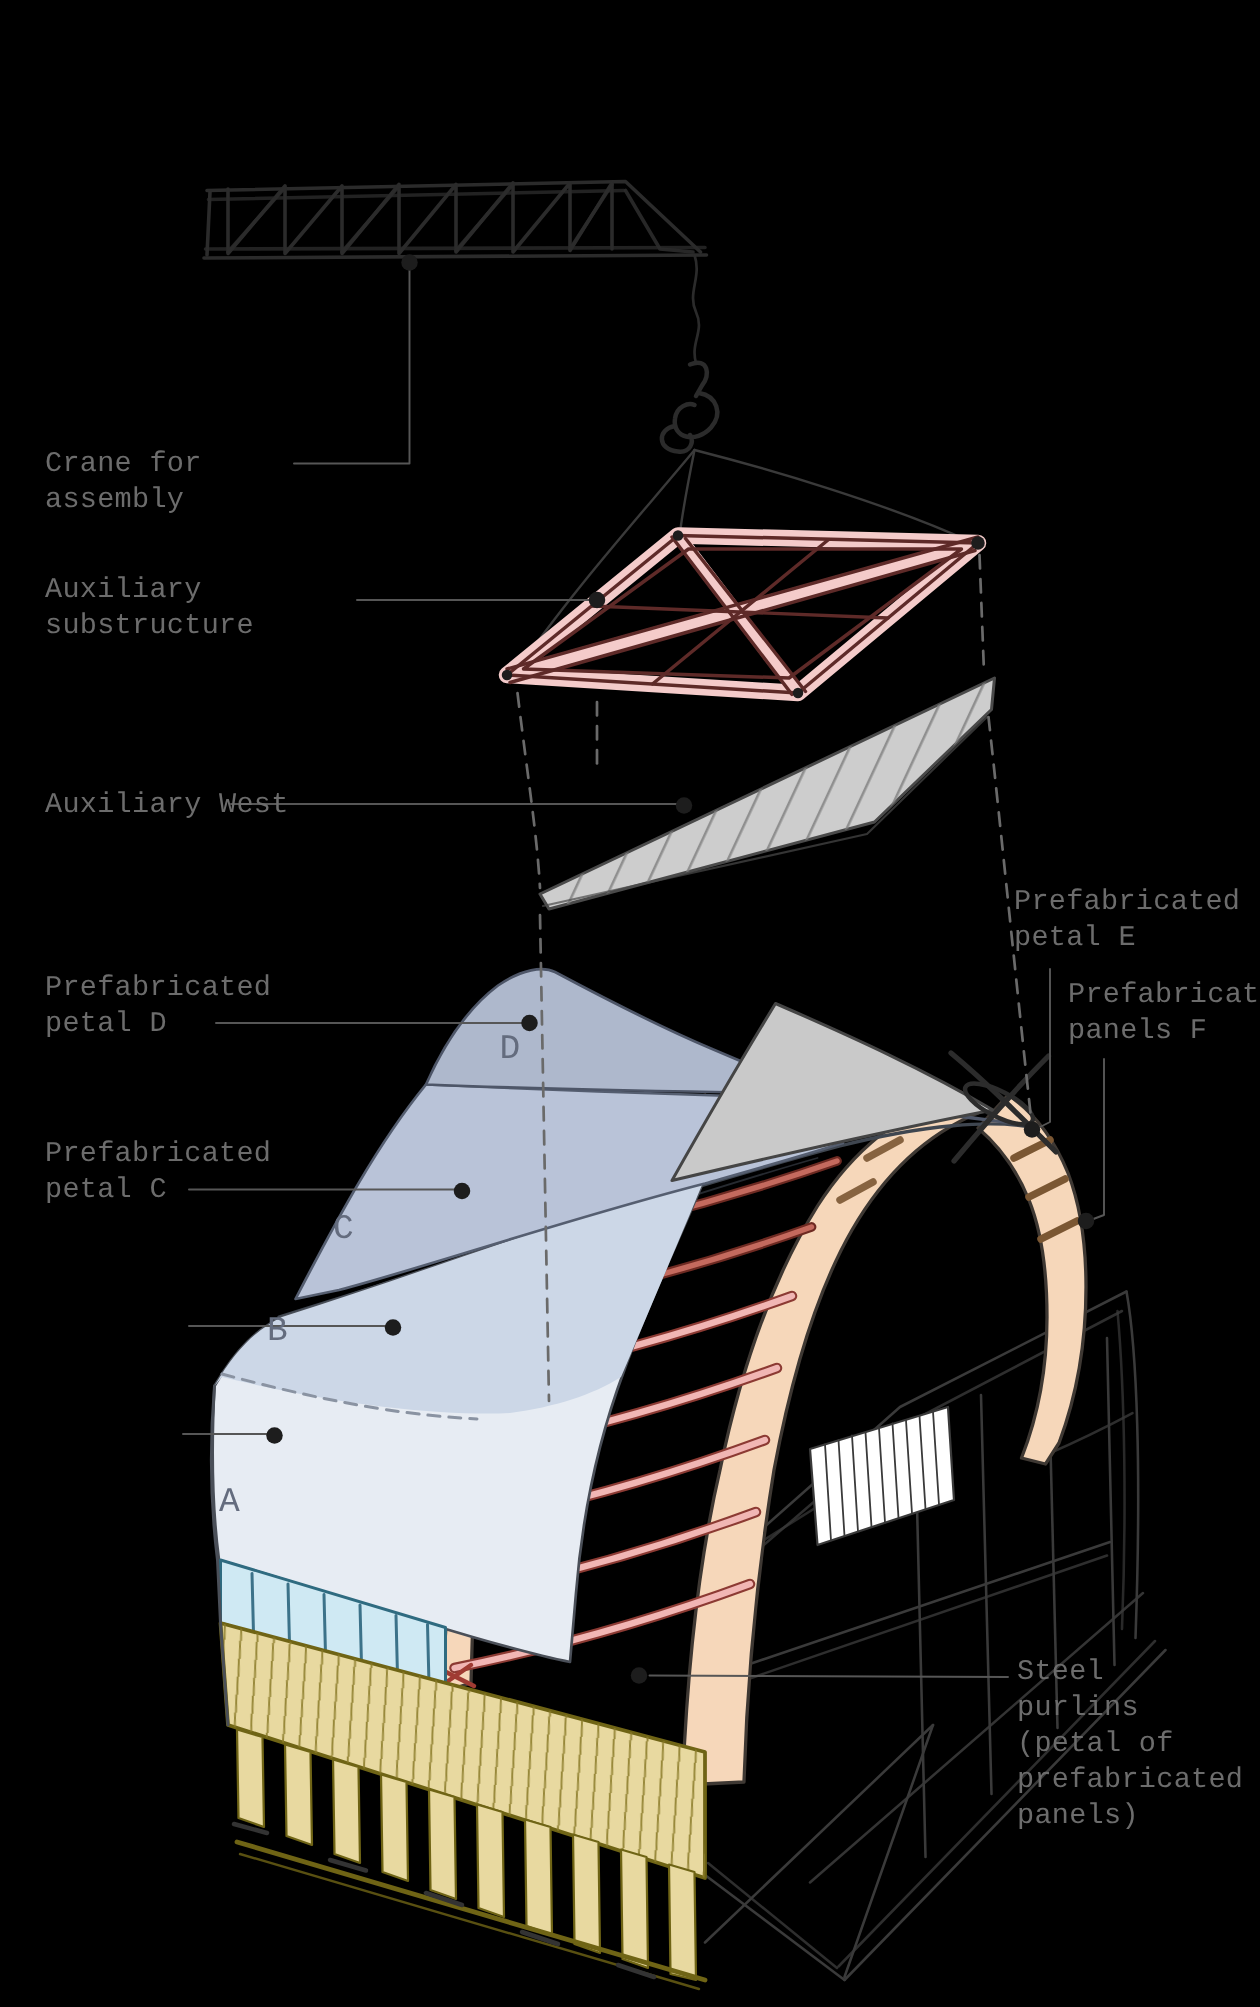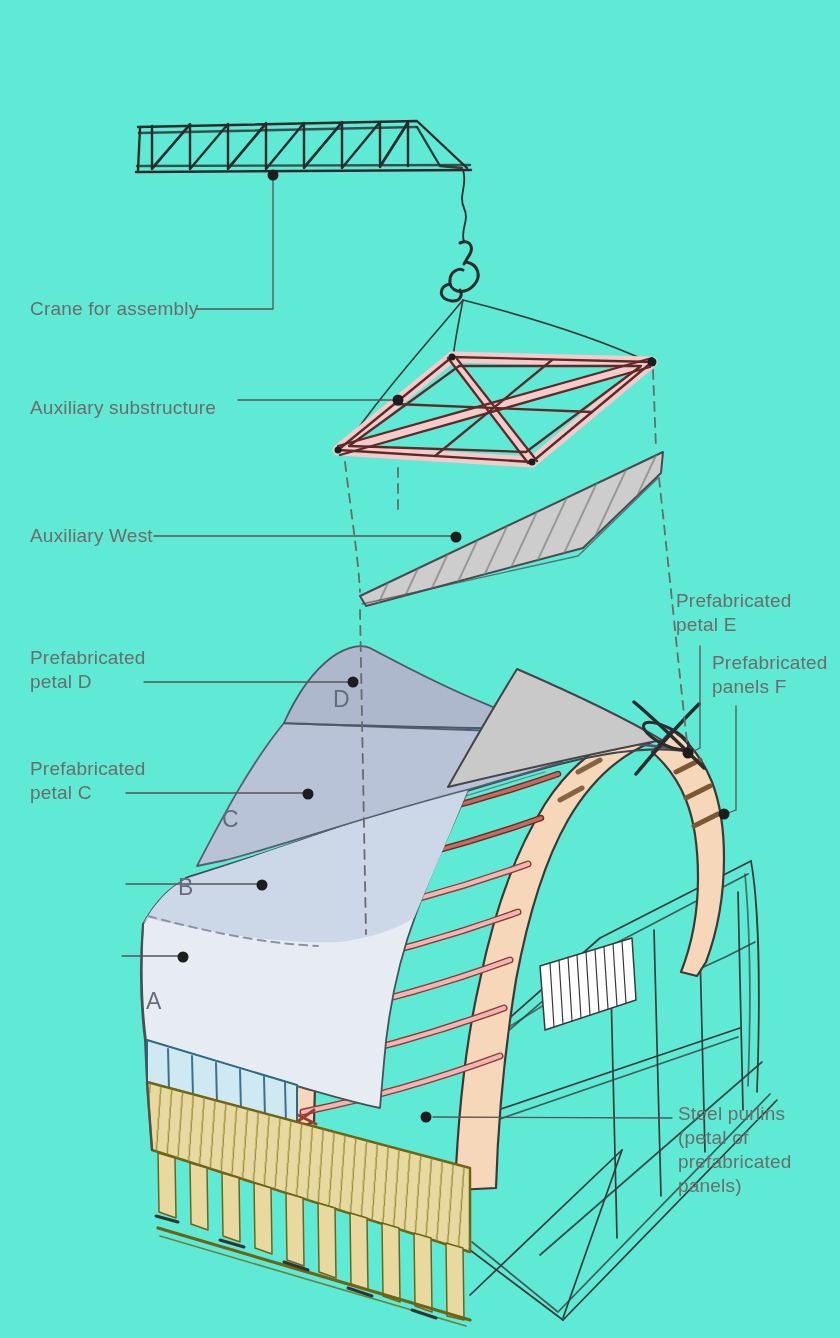--- a/index.html
+++ b/index.html
@@ -1,17 +1,17 @@
 <!DOCTYPE html>
 <html style="--label-gray: #6c6c6c; --substructure-pink: #f4cbca; --frame-outline: #5e2a28; --petal-peach: #f6d7ba; --purlin-pink: #f1b6b4; --purlin-red: #8c3a33; --petal-d: #aeb8cc; --petal-c: #b9c3d8; --petal-b: #ccd7e7; --petal-a: #e7ecf3; --skylight-gray: #cdcdcd; --triangle-gray: #c9c9c9; --cladding-tan: #e8d9a0; --cladding-olive: #6f6415; --glazing-blue: #cfe9f3;"><head>
 <meta charset="utf-8">
 <style>
   html,body{margin:0;padding:0;background:#ffffff;}
-  .stage{position:relative;width:840px;height:1338px;background:#5eead4;overflow:hidden;
-         font-family:Liberation Sans, sans-serif;}
+  .stage{position:relative;width:840px;height:1338px;background:#000000;overflow:hidden;
+         font-family:Liberation Mono, monospace;}
   svg{position:absolute;left:0;top:0;}
   svg *{stroke-linecap:round;stroke-linejoin:round;}
   .lbl{position:absolute;font-size:19px;line-height:24px;color:var(--label-gray,#6c6c6c);
        letter-spacing:.2px;}
   .letter{position:absolute;font-size:23px;line-height:26px;color:#646c7e;}
   .ink2{stroke:#2b2b2b;fill:none;}
   .leader{stroke:#565656;stroke-width:1.3;fill:none;}
   .dot{fill:#1d1d1d;stroke:none;}
   .dash{stroke:#6a6a6a;stroke-width:1.8;stroke-dasharray:9 7;fill:none;}
   .peachband{fill:var(--petal-peach,#f6d7ba);stroke:#3e3833;stroke-width:2.2;}
@@ -281,21 +281,21 @@
     <path class="leader" d="M700,646 L700,748 L692,752"></path>
         <circle class="dot" cx="688" cy="753" r="5.5"></circle>
     <path class="leader" d="M736,706 L736,810 L728,813"></path>
         <circle class="dot" cx="724" cy="814" r="5.5"></circle>
     <path class="leader" d="M672,1118 L433,1117"></path>
         <circle class="dot" cx="426" cy="1117" r="5.5"></circle>
   </g>
 </svg>
 
 <div class="lbl" style="left:30px;top:297px;width:180px">Crane for assembly</div>
-<div class="lbl" style="left:30px;top:396px;width:220px">Auxiliary substructure</div>
+<div class="lbl" style="left:30px;top:381px;width:220px">Auxiliary substructure</div>
 <div class="lbl" style="left:30px;top:524px;width:180px">Auxiliary West</div>
 <div class="lbl" style="left:30px;top:646px;width:128px">Prefabricated petal D</div>
 <div class="lbl" style="left:30px;top:757px;width:128px">Prefabricated petal C</div>
 <div class="lbl" style="left:676px;top:589px;width:128px">Prefabricated petal E</div>
 <div class="lbl" style="left:712px;top:651px;width:128px">Prefabricated panels F</div>
 <div class="lbl" style="left:678px;top:1102px;width:140px">Steel purlins (petal of prefabricated panels)</div>
 
 <div class="letter" style="left:333px;top:686px">D</div>
 <div class="letter" style="left:222px;top:806px">C</div>
 <div class="letter" style="left:178px;top:874px">B</div>

